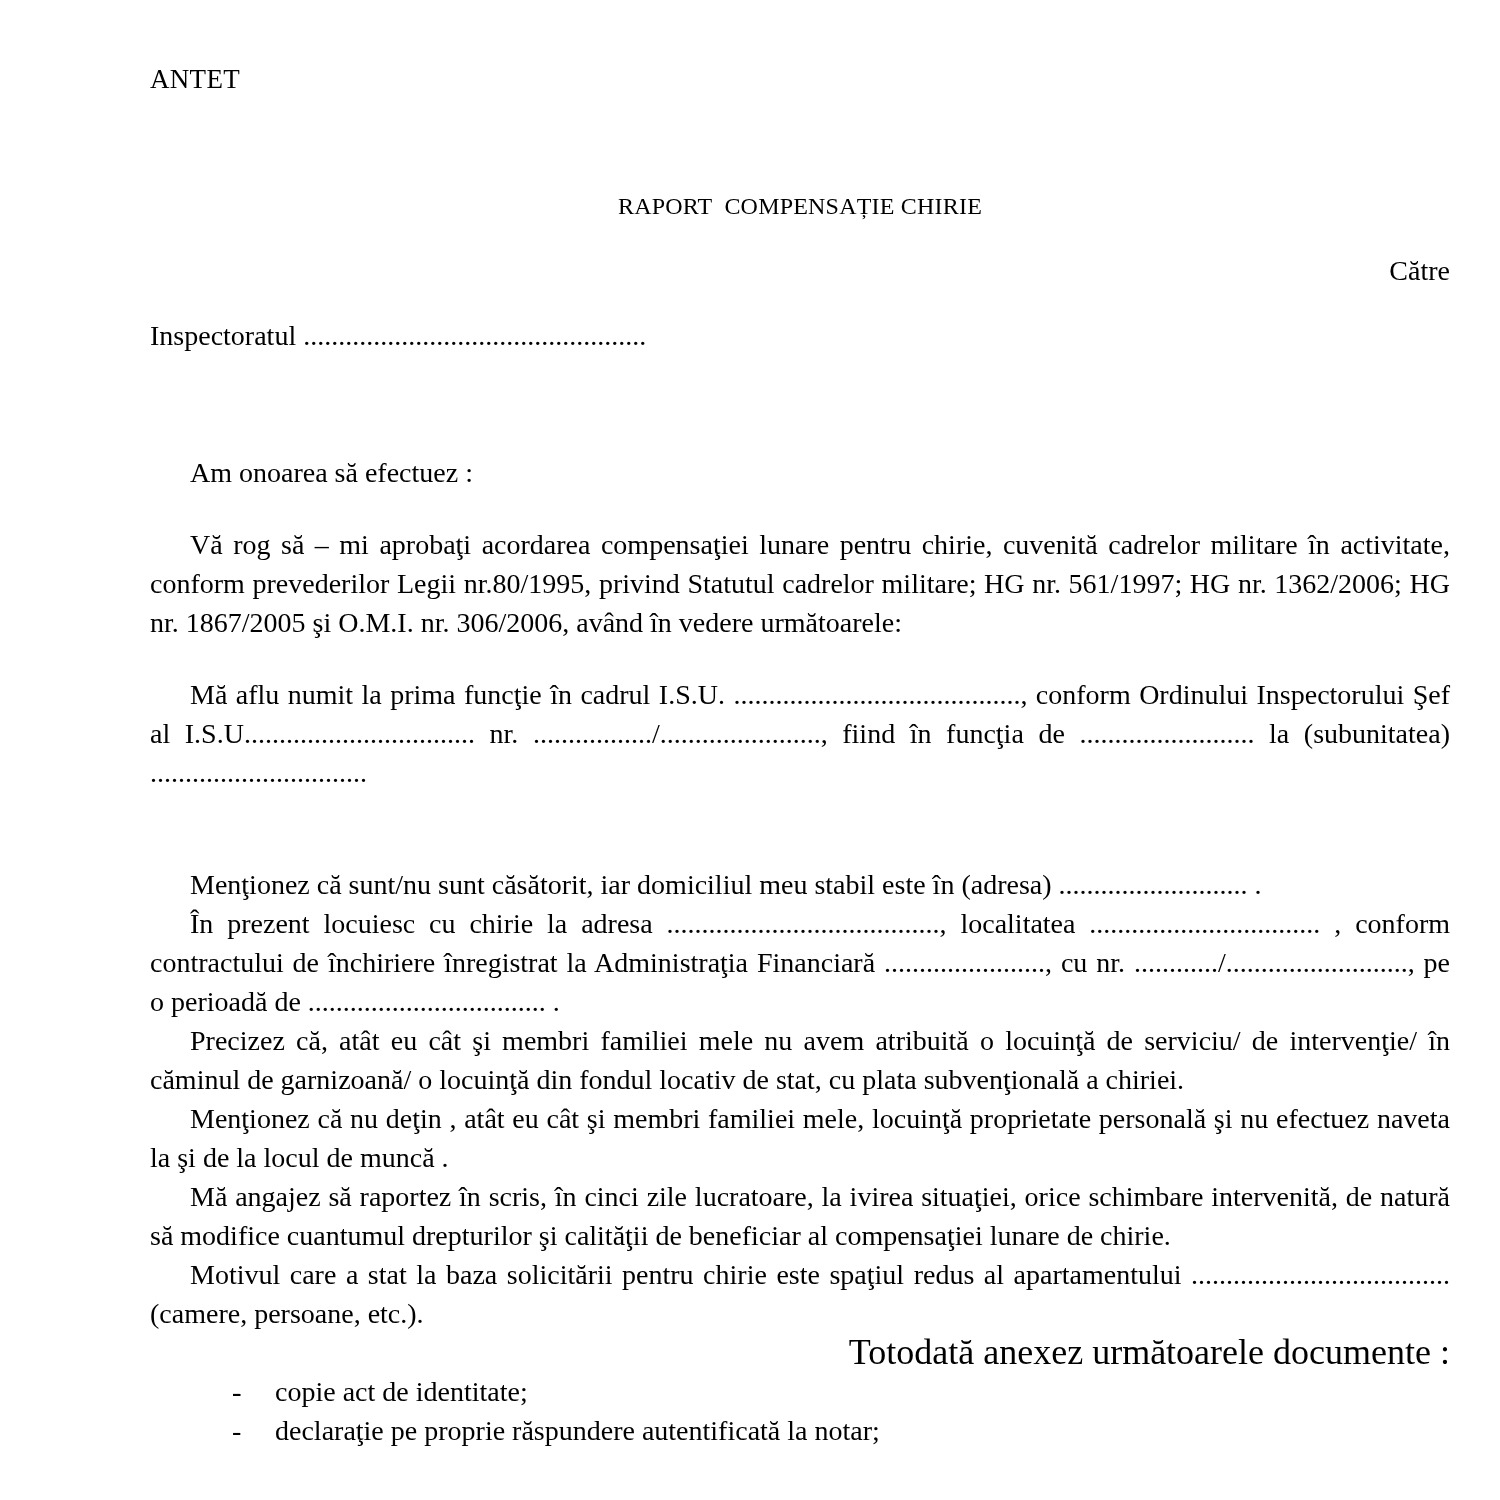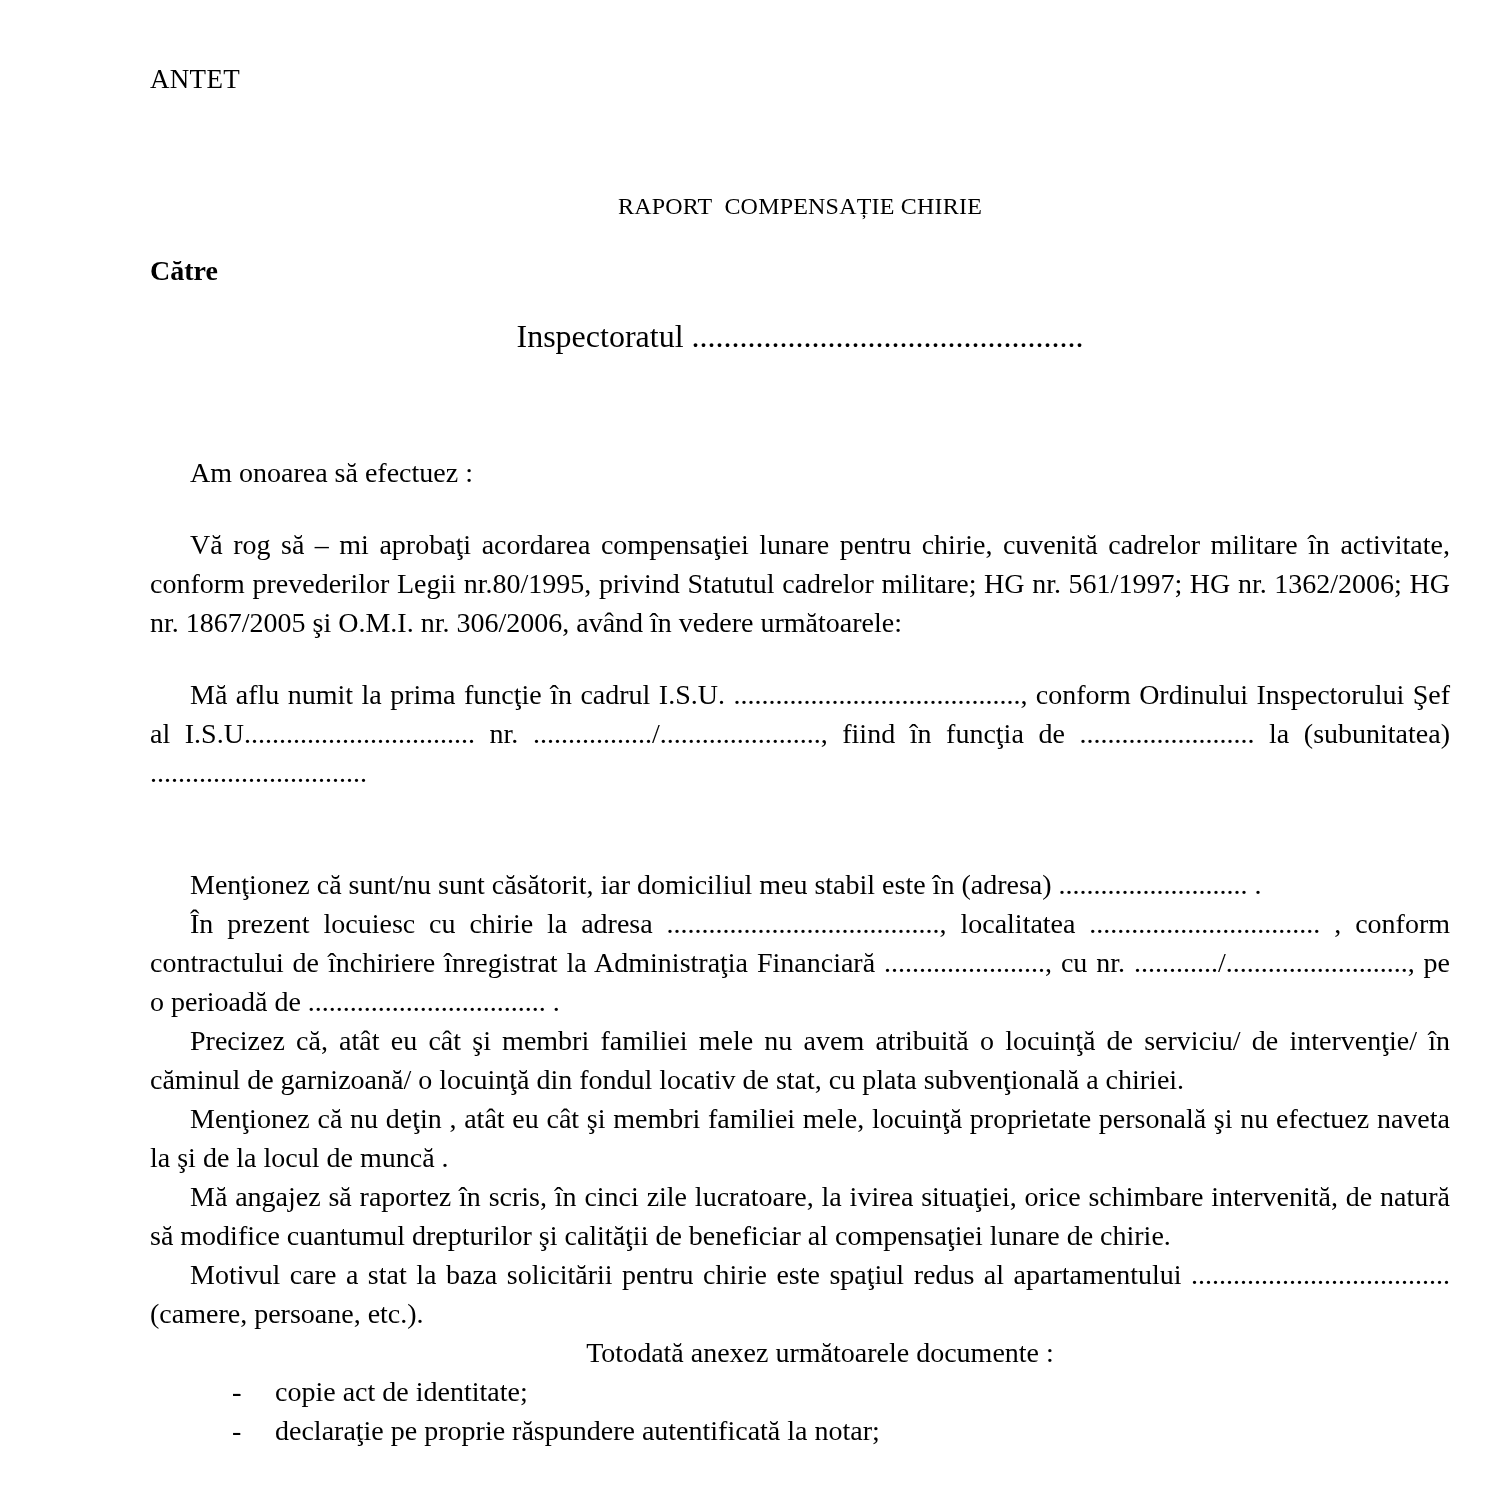--- a/index.html
+++ b/index.html
@@ -37,29 +37,27 @@
   }
   .title {
     text-align: center;
     font-size: 24px;
     line-height: 40px;
     letter-spacing: 0.2px;
     margin: 0 0 25px 0;
     white-space: pre;
   }
   .centered {
-    text-align: left;
+    text-align: right;
     font-size: 28px;
     line-height: 40px;
     margin: 0 0 25px 0;
-    font-weight: bold;
   }
   .addressee-line {
-    text-align: center;
-    font-size: 32px;
+    font-size: 28px;
     line-height: 40px;
     margin: 0 0 25px 0;
   }
   .spacer-block {
     height: 72px;
   }
   p.para {
     font-size: 28px;
     line-height: 39px;
     margin: 0;
@@ -69,25 +67,25 @@
     hyphens: none;
   }
   p.para.last-left {
     text-align: left;
     margin-top: 40px;
   }
   .block-gap {
     height: 33px;
   }
   .list-intro {
-    font-size: 28px;
+    font-size: 36px;
     line-height: 39px;
     margin: 0;
     text-indent: 40px;
-    text-align: center;
+    text-align: right;
   }
   ul.attachments {
     list-style: none;
     margin: 0;
     padding: 0;
   }
   ul.attachments li {
     font-size: 28px;
     line-height: 39px;
     position: relative;

